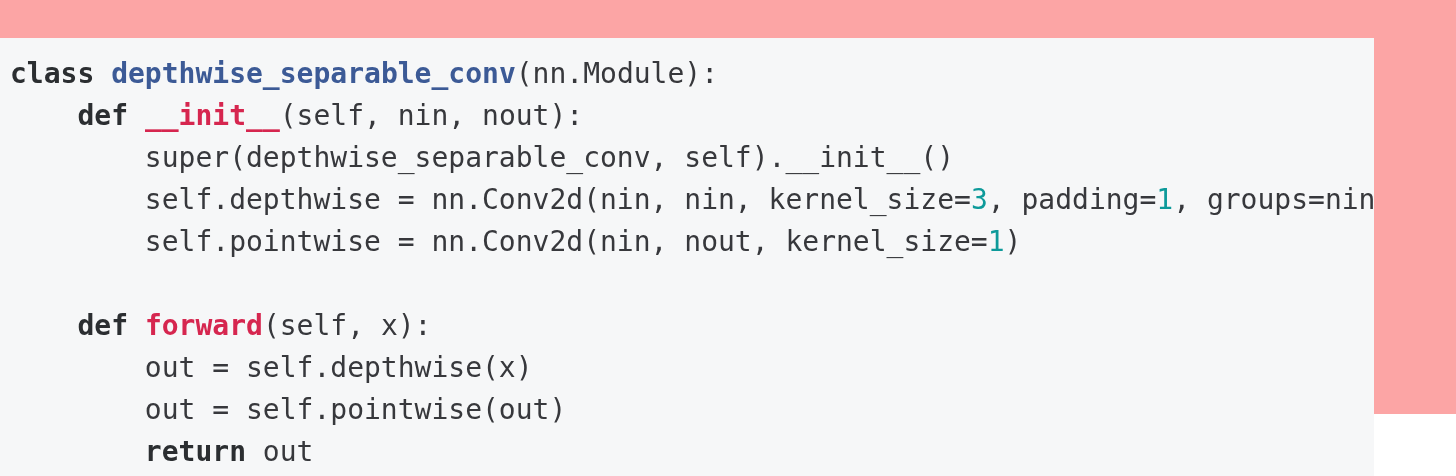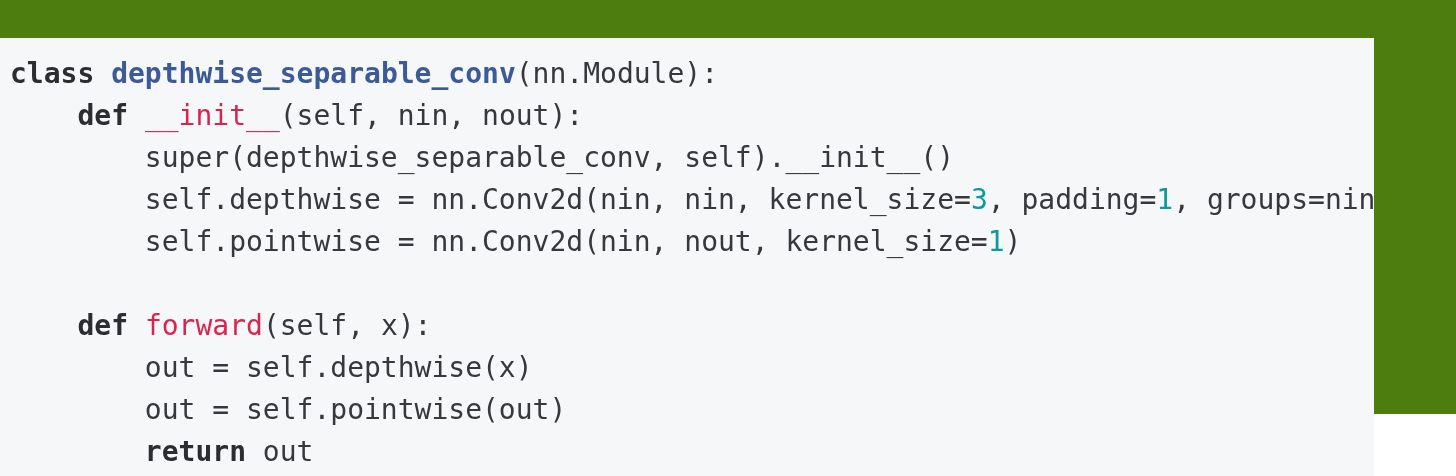--- a/index.html
+++ b/index.html
@@ -8,21 +8,21 @@
     width: 1456px;
     height: 476px;
     background: #ffffff;
     overflow: hidden;
     font-family: "DejaVu Sans Mono", "Liberation Mono", monospace;
   }
   .page {
     position: relative;
     width: 1456px;
     height: 414px;
-    background: #4d7c0f;
+    background: #fca5a5;
   }
   .code-panel {
     position: absolute;
     left: 0;
     top: 25px;
     width: 1374px;
     height: 451px;
     box-sizing: border-box;
     background: #f6f7f8;
     padding: 15px 10px 15px 10px;
@@ -31,21 +31,21 @@
   .code-line {
     white-space: pre;
     font-size: 28px;
     line-height: 42px;
     height: 42px;
     color: #37383c;
     letter-spacing: 0;
   }
   .tok-k  { font-weight: bold; }
   .tok-nc { font-weight: bold; }
-  .tok-nf { font-weight: normal; }
+  .tok-nf { font-weight: bold; }
   .tok-m  { }
   .tok-p  { }
 </style>
 </head>
 <body>
 
 <div class="page">
   <pre class="code-panel" style="background: rgb(246, 247, 248);"><div class="code-line"><span class="tok-k" style="color: rgb(43, 46, 49);">class</span><span class="tok-p" style="color: rgb(55, 56, 60);"> </span><span class="tok-nc" style="color: rgb(60, 90, 150);">depthwise_separable_conv</span><span class="tok-p" style="color: rgb(55, 56, 60);">(nn.Module):</span></div><div class="code-line"><span class="tok-p" style="color: rgb(55, 56, 60);">    </span><span class="tok-k" style="color: rgb(43, 46, 49);">def</span><span class="tok-p" style="color: rgb(55, 56, 60);"> </span><span class="tok-nf" style="color: rgb(214, 38, 79);">__init__</span><span class="tok-p" style="color: rgb(55, 56, 60);">(self, nin, nout):</span></div><div class="code-line"><span class="tok-p" style="color: rgb(55, 56, 60);">        super(depthwise_separable_conv, self).__init__()</span></div><div class="code-line"><span class="tok-p" style="color: rgb(55, 56, 60);">        self.depthwise = nn.Conv2d(nin, nin, kernel_size=</span><span class="tok-m" style="color: rgb(13, 154, 154);">3</span><span class="tok-p" style="color: rgb(55, 56, 60);">, padding=</span><span class="tok-m" style="color: rgb(13, 154, 154);">1</span><span class="tok-p" style="color: rgb(55, 56, 60);">, groups=nin)</span></div><div class="code-line"><span class="tok-p" style="color: rgb(55, 56, 60);">        self.pointwise = nn.Conv2d(nin, nout, kernel_size=</span><span class="tok-m" style="color: rgb(13, 154, 154);">1</span><span class="tok-p" style="color: rgb(55, 56, 60);">)</span></div><div class="code-line">&nbsp;</div><div class="code-line"><span class="tok-p" style="color: rgb(55, 56, 60);">    </span><span class="tok-k" style="color: rgb(43, 46, 49);">def</span><span class="tok-p" style="color: rgb(55, 56, 60);"> </span><span class="tok-nf" style="color: rgb(214, 38, 79);">forward</span><span class="tok-p" style="color: rgb(55, 56, 60);">(self, x):</span></div><div class="code-line"><span class="tok-p" style="color: rgb(55, 56, 60);">        out = self.depthwise(x)</span></div><div class="code-line"><span class="tok-p" style="color: rgb(55, 56, 60);">        out = self.pointwise(out)</span></div><div class="code-line"><span class="tok-p" style="color: rgb(55, 56, 60);">        </span><span class="tok-k" style="color: rgb(43, 46, 49);">return</span><span class="tok-p" style="color: rgb(55, 56, 60);"> out</span></div></pre>
 </div>
 

